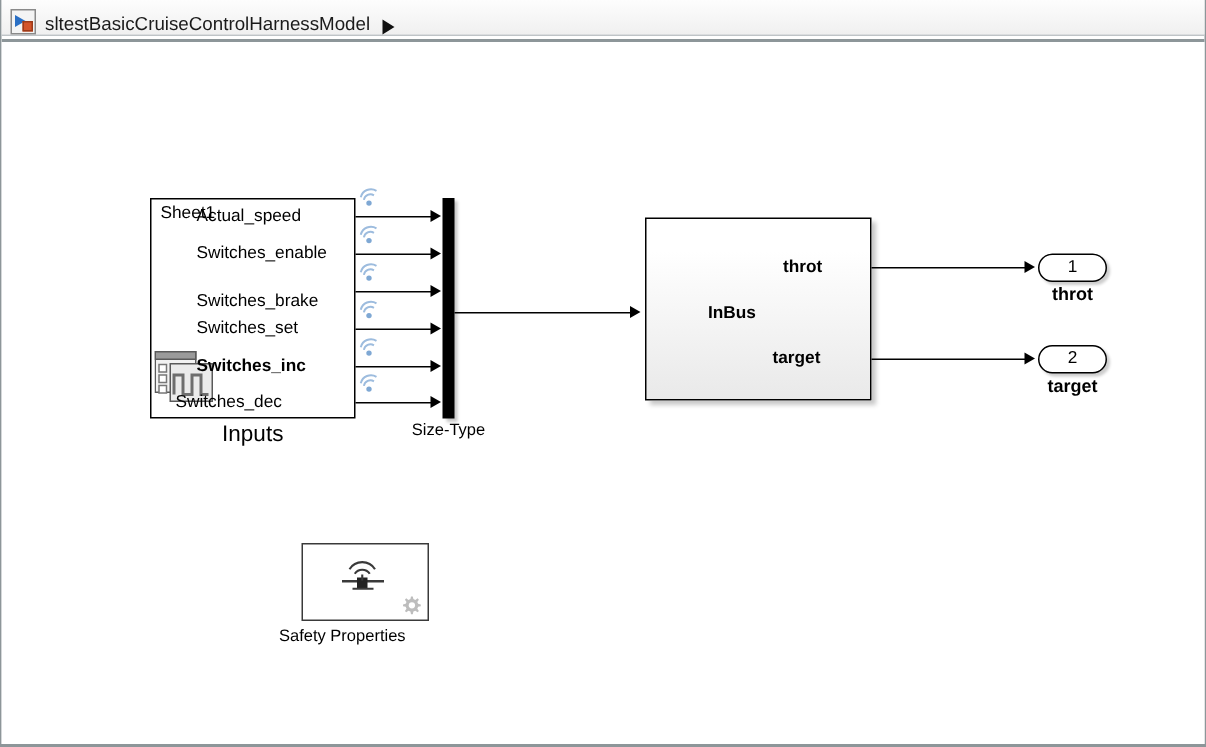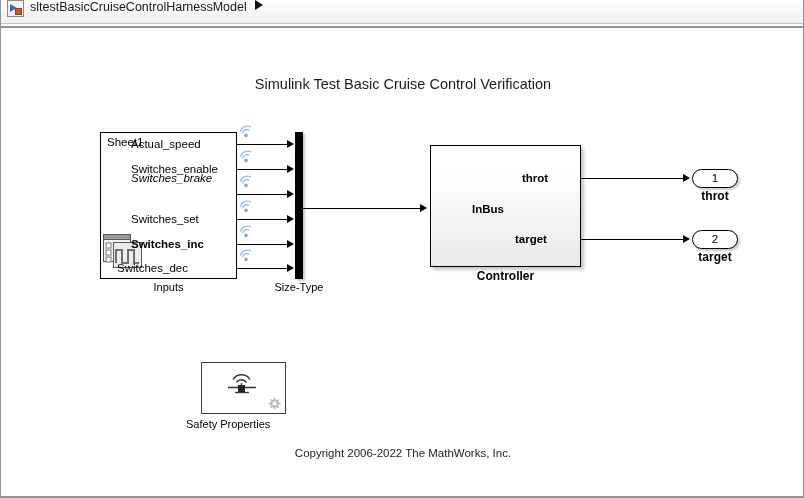--- a/index.html
+++ b/index.html
@@ -23,21 +23,21 @@
   }
   
   #titlebar {
     position: absolute;
     left: 0; top: 0;
     width: 804px;
     height: 24px;
     background: linear-gradient(#fdfdfd, #f0f0f0);
     border-bottom: 1px solid #bfc4c7;
     display: flex;
-    align-items: flex-start;
+    align-items: flex-end;
     box-sizing: border-box;
   }
   #titlebar .tb-icon {
     width: 17px; height: 17px;
     margin-left: 6px;
     position: relative;
     flex: none;
     background: #f4f4f4;
     border: 1px solid #8a8a8a;
     box-sizing: border-box;
@@ -109,21 +109,21 @@
   }
   #inputs-sheet-label {
     left: 106px; top: 108px;
     font-size: 11.5px;
     color: #000;
   }
   #inputs-block-label {
     left: 99px; top: 253px;
     width: 137px;
     text-align: center;
-    font-size: 11px;
+    font-size: 15px;
     color: #000;
   }
   .port-name {
     right: 0;
     font-size: 11.5px;
     color: #000;
     white-space: nowrap;
   }
   #inputs-icon {
     left: 102px; top: 206px;
@@ -233,21 +233,20 @@
     <div class="tb-icon">
       <div class="arrow"></div>
       <div class="sq"></div>
     </div>
     <div class="tb-title">sltestBasicCruiseControlHarnessModel</div>
     <div class="tb-caret"></div>
   </div>
 
   <div id="canvas">
 
-    <div class="abs" id="diagram-title">Simulink Test Basic Cruise Control Verification</div>
 
     <div class="abs" id="inputs-block"></div>
     <div class="abs" id="inputs-sheet-label">Sheet1</div>
 
     <div class="abs" id="inputs-icon">
       <svg width="40" height="36" viewBox="0 0 40 36">
         <rect x="0.5" y="0.5" width="27" height="27" fill="#f2f2f2" stroke="#5a5a5a"></rect>
         <rect x="0.5" y="0.5" width="27" height="5" fill="#9a9a9a" stroke="#5a5a5a"></rect>
         <rect x="3" y="9" width="5" height="5" fill="#ffffff" stroke="#777"></rect>
         <rect x="3" y="16" width="5" height="5" fill="#ffffff" stroke="#777"></rect>
@@ -274,21 +273,21 @@
     <div class="abs sig-badge" style="left:237px; top:119px;">
       <svg width="16" height="17" viewBox="0 0 16 17">
         <path d="M2.5 9.5 A7 7 0 0 1 13 5.2" fill="none" stroke="#9dbcde" stroke-width="1.3"></path>
         <path d="M4.6 11.3 A4.4 4.4 0 0 1 11.3 8.2" fill="none" stroke="#9dbcde" stroke-width="1.3"></path>
         <circle cx="8" cy="13.4" r="1.8" fill="#7fa8d4"></circle>
       </svg>
     </div>
     <div class="abs wire" style="left:236px; top:141px; width:52px;"></div>
     <div class="abs arrowhead" style="left:286px; top:137px;"></div>
 
-    <div class="abs port-name" style="left:130px; top:144px; width:100px;font-style:italic;">Switches_brake</div>
+    <div class="abs port-name" style="left:130px; top:167px; width:100px;">Switches_brake</div>
     <div class="abs sig-badge" style="left:237px; top:144px;">
       <svg width="16" height="17" viewBox="0 0 16 17">
         <path d="M2.5 9.5 A7 7 0 0 1 13 5.2" fill="none" stroke="#9dbcde" stroke-width="1.3"></path>
         <path d="M4.6 11.3 A4.4 4.4 0 0 1 11.3 8.2" fill="none" stroke="#9dbcde" stroke-width="1.3"></path>
         <circle cx="8" cy="13.4" r="1.8" fill="#7fa8d4"></circle>
       </svg>
     </div>
     <div class="abs wire" style="left:236px; top:166px; width:52px;"></div>
     <div class="abs arrowhead" style="left:286px; top:162px;"></div>
 
@@ -328,21 +327,20 @@
     <div class="abs" id="bus-bar"></div>
     <div class="abs" id="bus-label">Size-Type</div>
 
     <div class="abs wire" style="left:302px; top:180px; width:119px;"></div>
     <div class="abs arrowhead" style="left:419px; top:176px;"></div>
 
     <div class="abs" id="controller-block"></div>
     <div class="abs ctrl-port-label" style="left:435px; top:175px;margin-left:36px;">InBus</div>
     <div class="abs ctrl-port-label" style="left:521px; top:144px;">throt</div>
     <div class="abs ctrl-port-label" style="left:514px; top:205px;">target</div>
-    <div class="abs" id="controller-label">Controller</div>
 
     <div class="abs wire" style="left:580px; top:150px; width:104px;"></div>
     <div class="abs arrowhead" style="left:682px; top:146px;"></div>
     <div class="abs outport" style="left:691px; top:141px;">1</div>
     <div class="abs outport-label" style="left:691px; top:161px;">throt</div>
 
     <div class="abs wire" style="left:580px; top:211px; width:104px;"></div>
     <div class="abs arrowhead" style="left:682px; top:207px;"></div>
     <div class="abs outport" style="left:691px; top:202px;">2</div>
     <div class="abs outport-label" style="left:691px; top:222px;">target</div>
@@ -365,16 +363,15 @@
                    L12.2 9.85 L13.25 11.35 L12.4 12.2 L10.9 11.15 L9.6 11.7
                    L9.2 13.45 L8 13.45 L7.6 11.7 L6.3 11.15 L4.8 12.2 L3.95 11.35
                    L5 9.85 L4.45 8.55 L2.7 8.15 L2.7 6.95 L4.45 6.55 L5 5.25
                    L3.95 3.75 L4.8 2.9 L6.3 3.95 L7.6 3.4 Z" fill="#bdbdbd"></path>
           <circle cx="8.6" cy="7.55" r="2.1" fill="#ffffff"></circle>
         </svg>
       </div>
     </div>
     <div class="abs" id="safety-label">Safety Properties</div>
 
-    <div class="abs" id="copyright">Copyright 2006-2022 The MathWorks, Inc.</div>
 
   </div>
 </div>
 
 </body></html>

